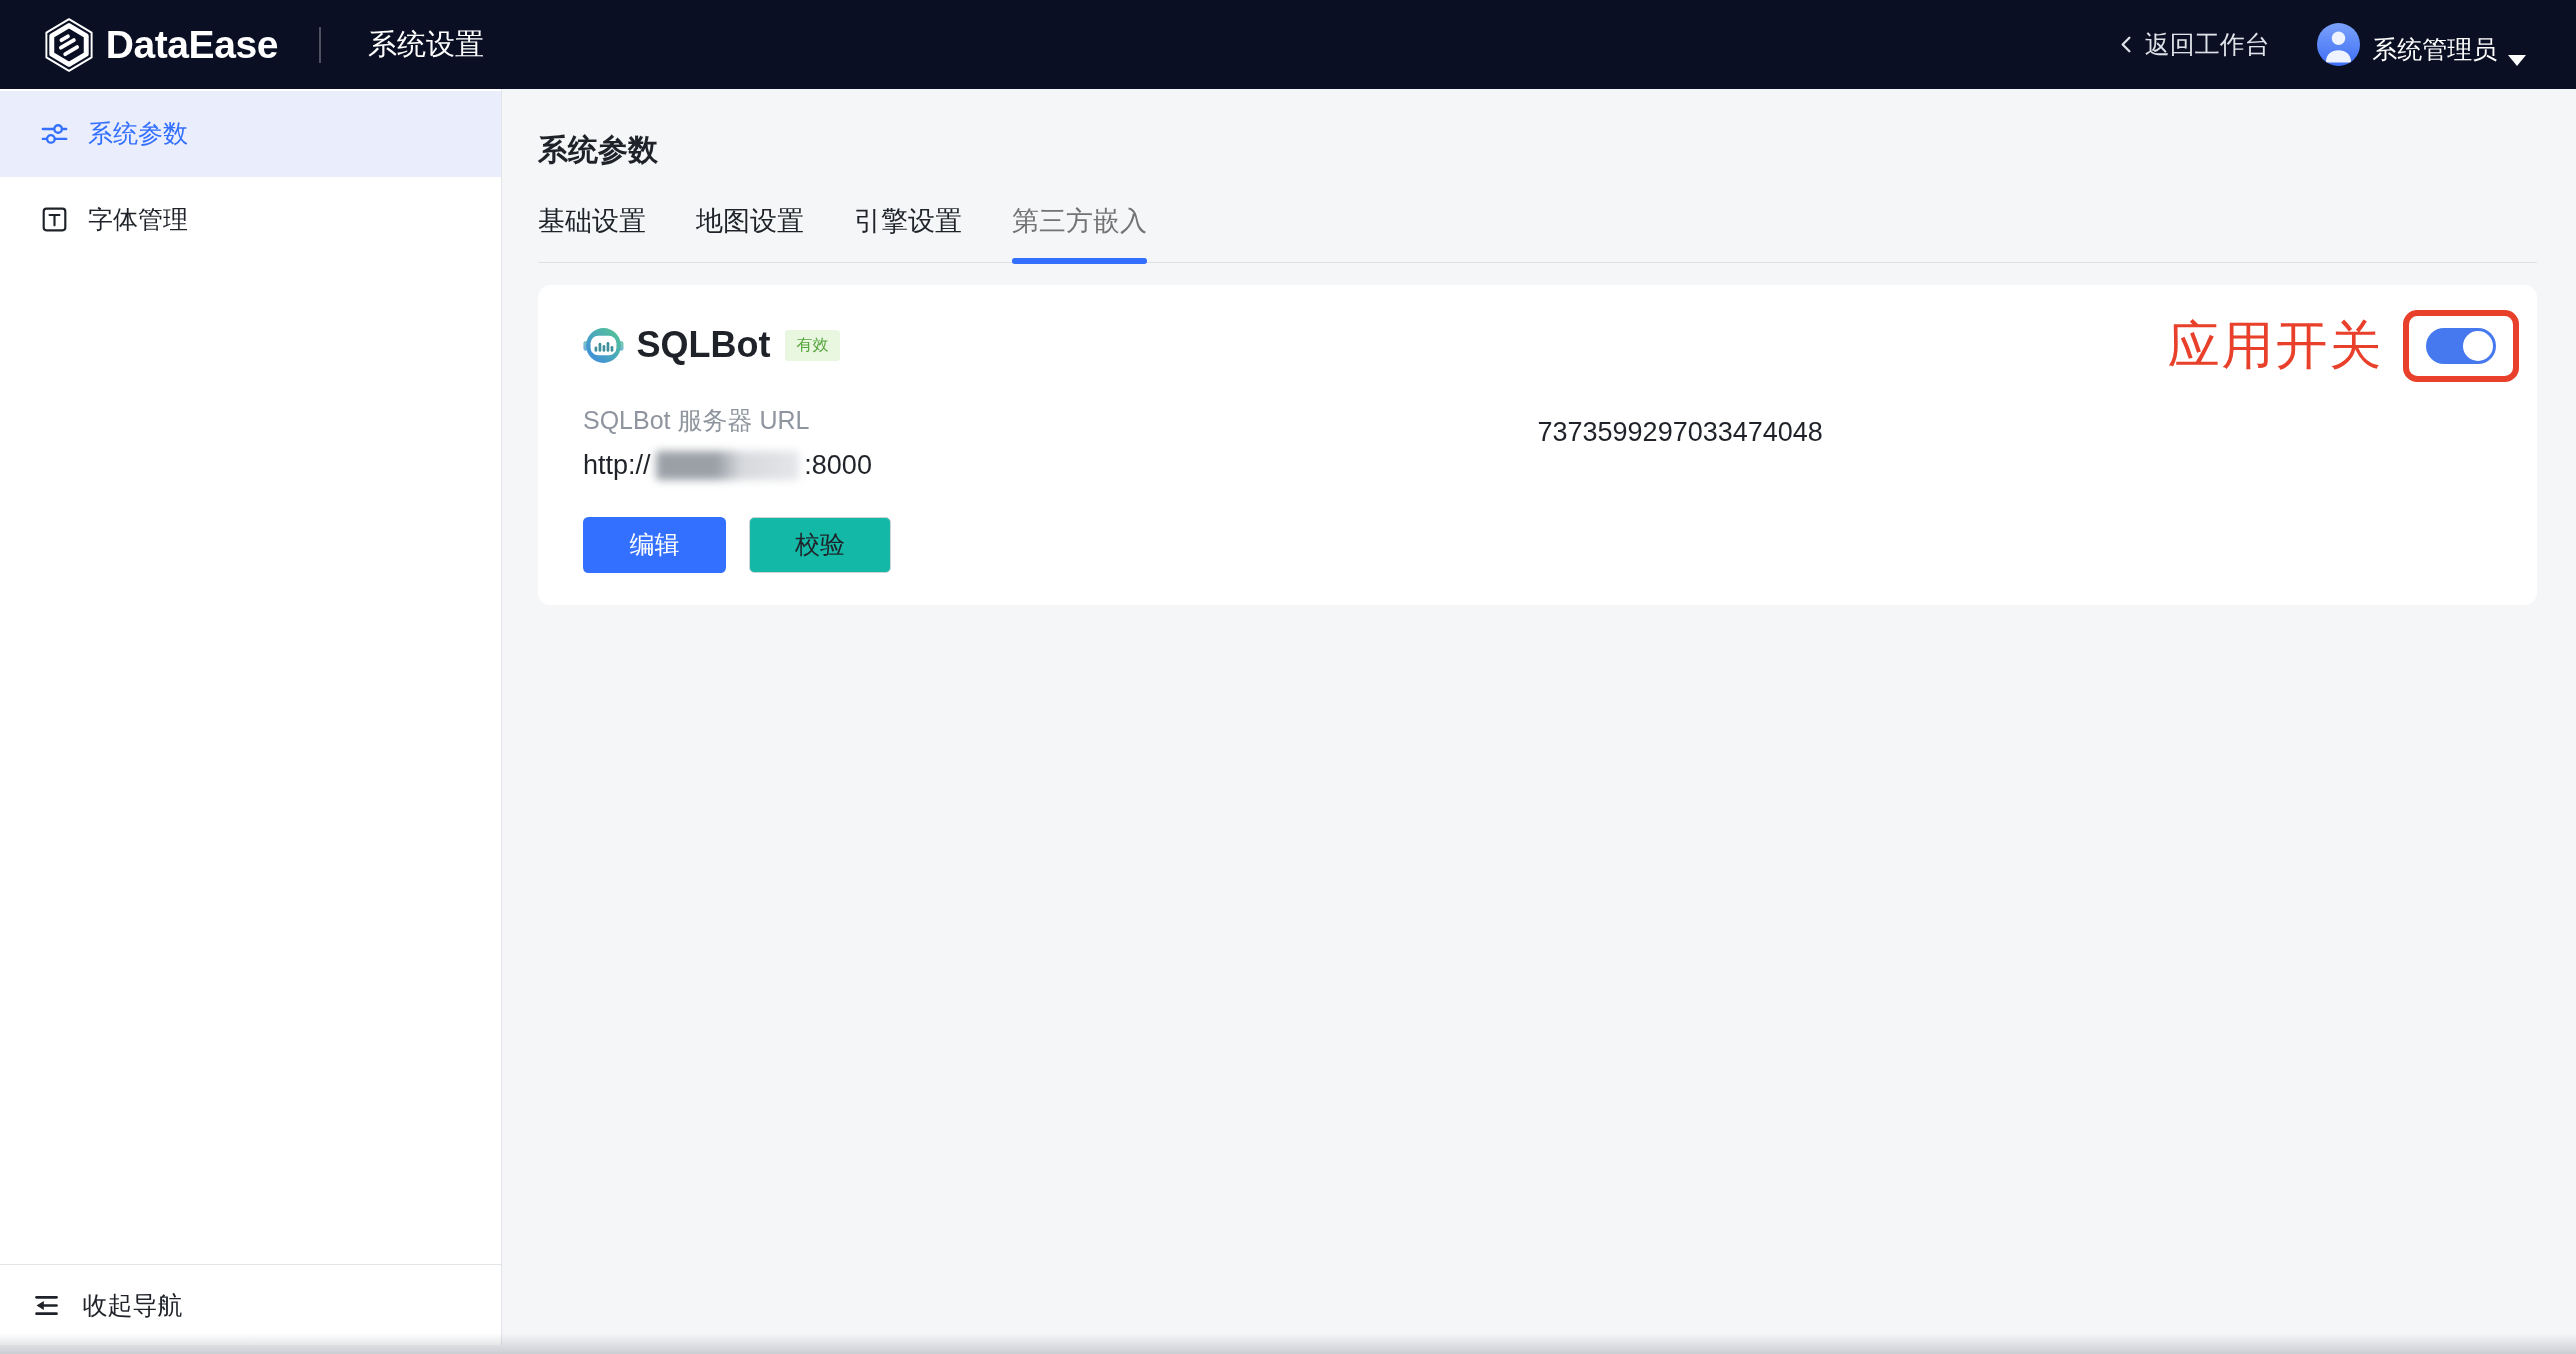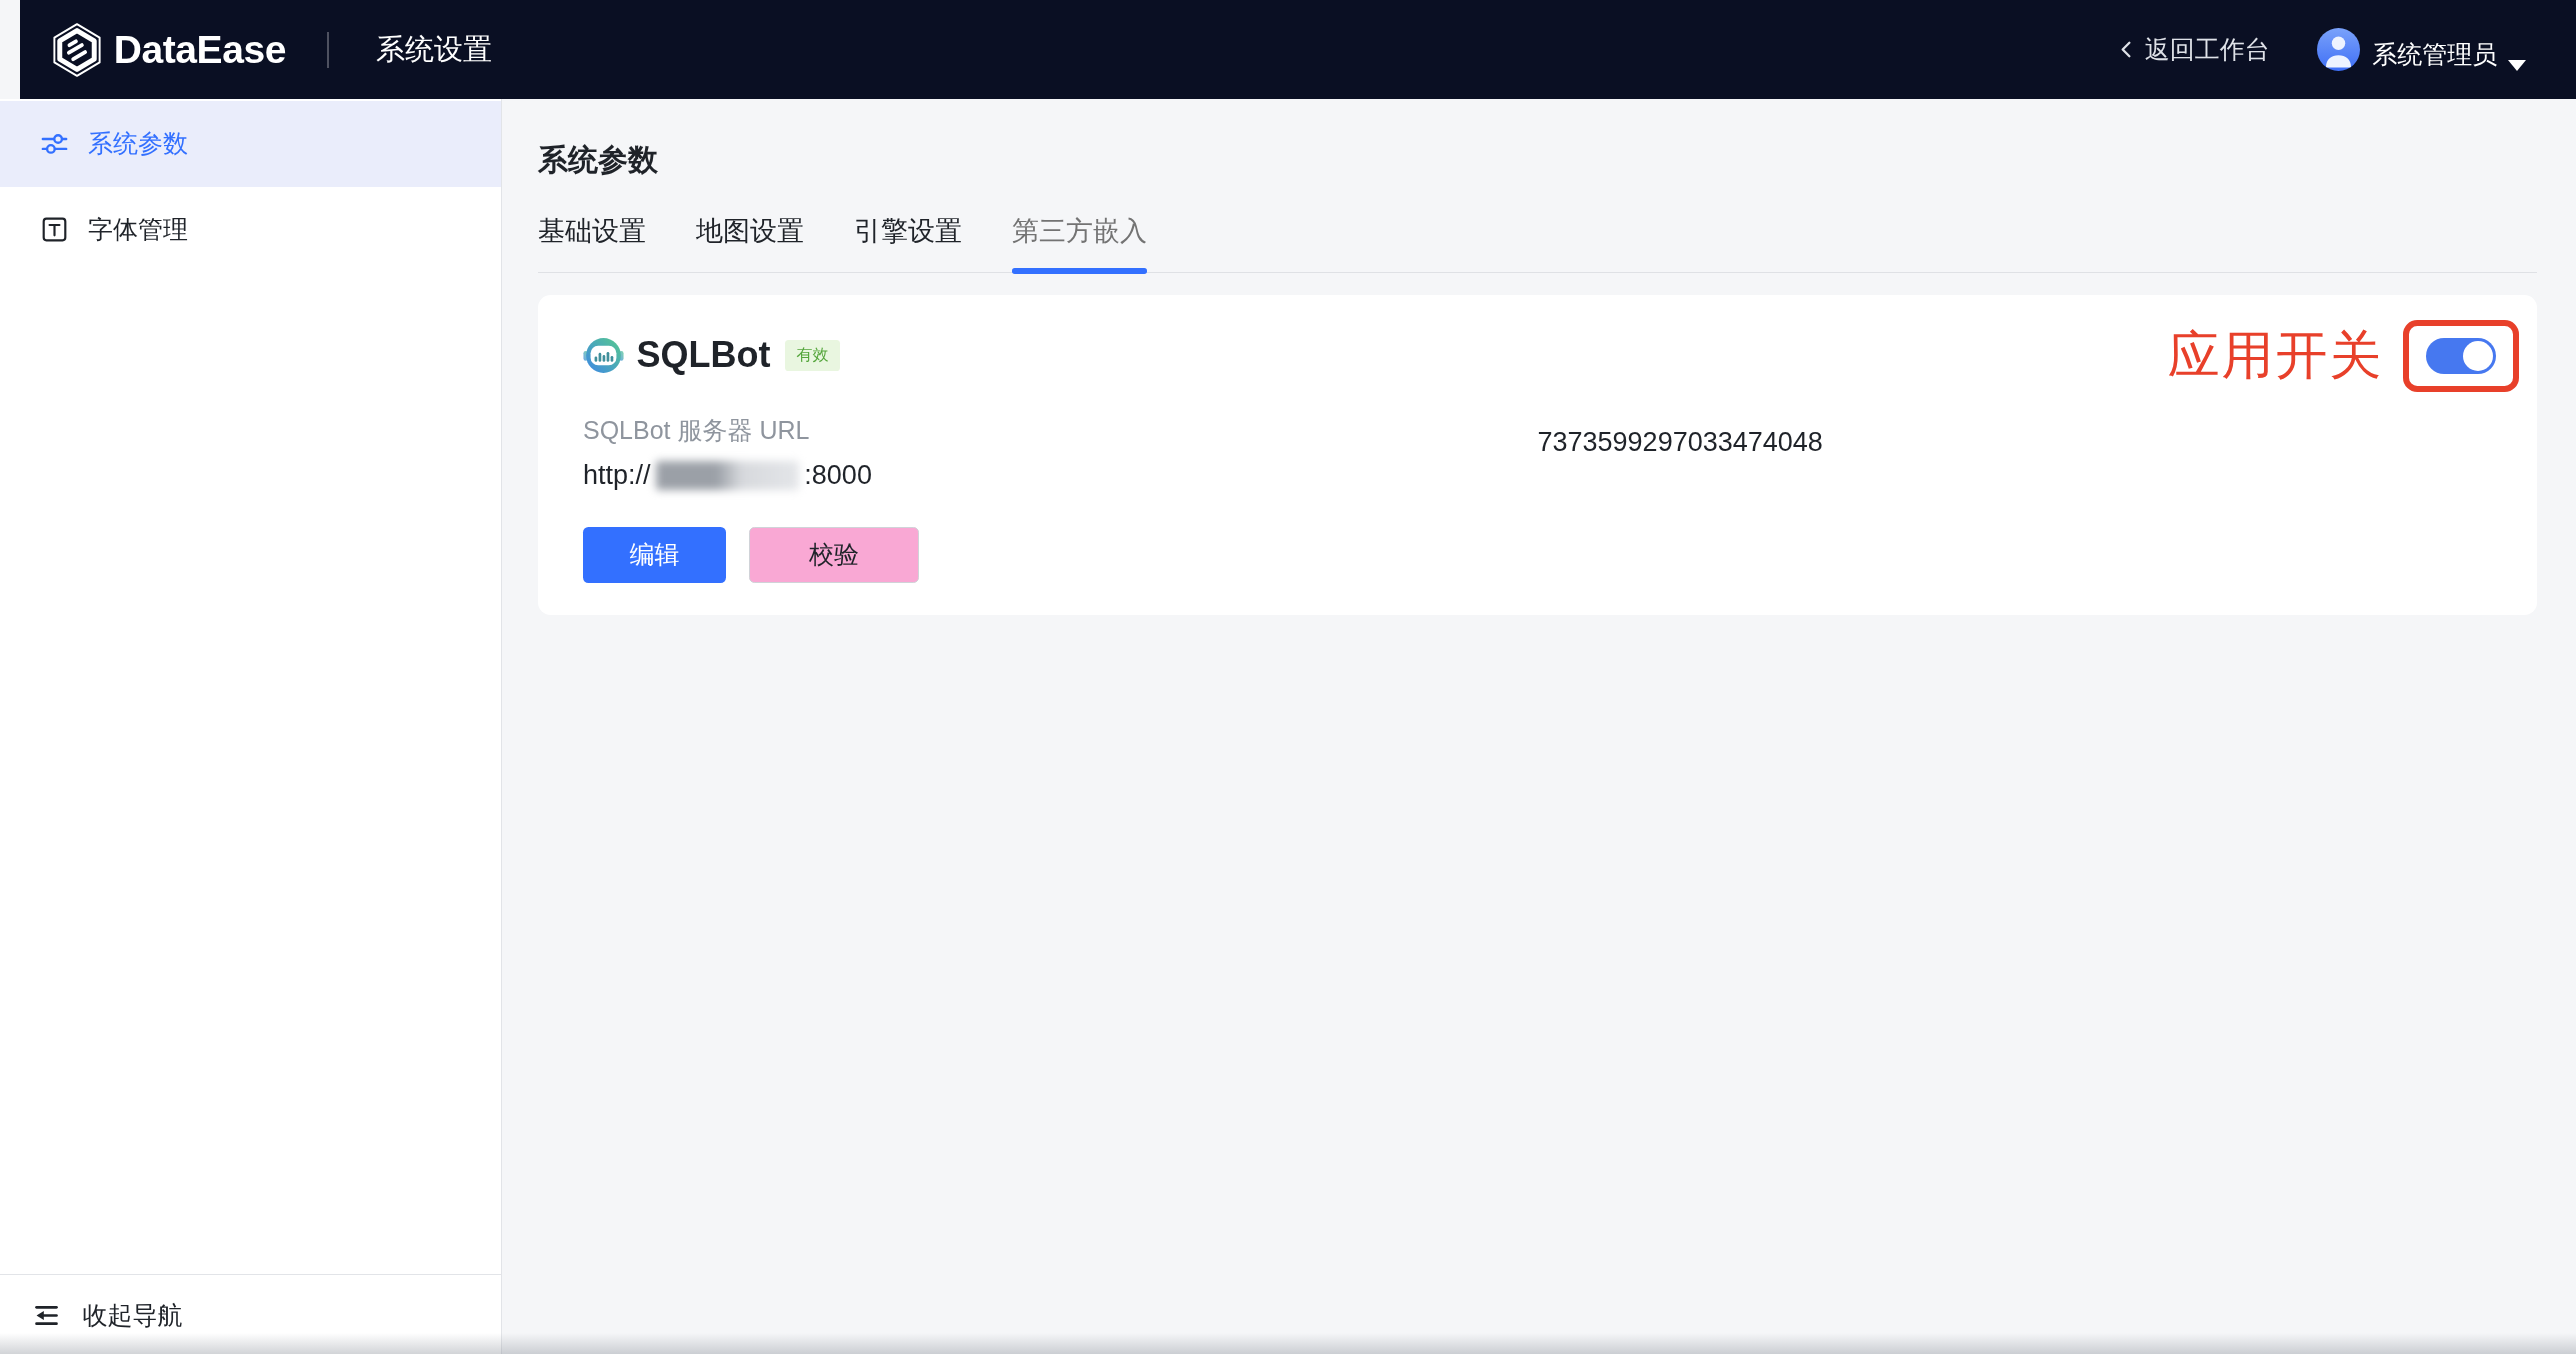--- a/index.html
+++ b/index.html
@@ -1,21 +1,21 @@
 <!DOCTYPE html>
 <html style="font-size:14.3px"><head>
 <meta charset="utf-8">
 <style>
   * { margin:0; padding:0; box-sizing:border-box; }
   html,body { width:2576px; height:1354px; overflow:hidden;
     font-family:"Liberation Sans","DejaVu Sans",sans-serif; background:#f5f6f8; }
 
   
-  .topbar { height:99px; background:#0a0f23; display:flex; align-items:center;
-    padding:0 50px 0 31px; color:#fff;margin-left:20px; }
+  .topbar { height:89px; background:#0a0f23; display:flex; align-items:center;
+    padding:0 50px 0 43px; color:#fff; }
   .logo-wrap { display:flex; align-items:center; }
   .brand { font-size:39px; font-weight:800; letter-spacing:-0.4px; margin-left:10.7px; color:#fff; }
   .top-divider { width:1.8px; height:36px; background:rgba(255,255,255,0.28); margin:0 47px 0 41px; }
   .app-title { font-size:29px; font-weight:500; color:#fff; }
   .top-right { margin-left:auto; display:flex; align-items:center; }
   .back-link { display:flex; align-items:center; cursor:pointer; }
   .back-label { font-size:25px; color:#dfe2e8; margin-left:7.2px; }
   .user-menu { display:flex; align-items:flex-end; margin-left:47px; cursor:pointer; }
   .user-name { font-size:25px; color:#fff; margin-left:12.5px; }
   .caret-down { width:0; height:0; border-left:9px solid transparent;
@@ -68,21 +68,21 @@
   .field-label { font-size:25px; color:#8f959e; }
   .field-value { margin-top:12.5px; font-size:27px; color:#1f2329; display:flex; align-items:center; }
   .blur-block { display:inline-block; width:143px; height:29px; margin:0 5.4px;
     background:linear-gradient(to right,#9ba0a7 0%,#9ba0a7 42%,#d7d9dd 60%,#e4e6e9 100%);
     filter:blur(4.5px); border-radius:2.7px; }
 
   .button-row { display:flex; margin-top:36px; gap:23px; }
   .btn { height:56px; font-size:25px; border-radius:5.4px; display:flex; align-items:center;
     justify-content:center; cursor:pointer; font-family:inherit;text-align:center; }
   .btn-primary { width:143px; background:#3370ff; color:#fff; border:none; }
-  .btn-default { width:170px; background:#f9a8d4; color:#1f2329; border:0.9px solid #d0d3d8; }
+  .btn-default { width:142px; background:#14b8a6; color:#1f2329; border:0.9px solid #d0d3d8; }
 
   .bottom-strip { position:absolute; left:0; right:0; bottom:0; height:21.5px;
     background:linear-gradient(to bottom, rgba(125,131,141,0) 0%, rgba(125,131,141,0.35) 100%);
     pointer-events:none; }
 </style>
 </head>
 <body>
 
 <div class="topbar">
   <div class="logo-wrap">

